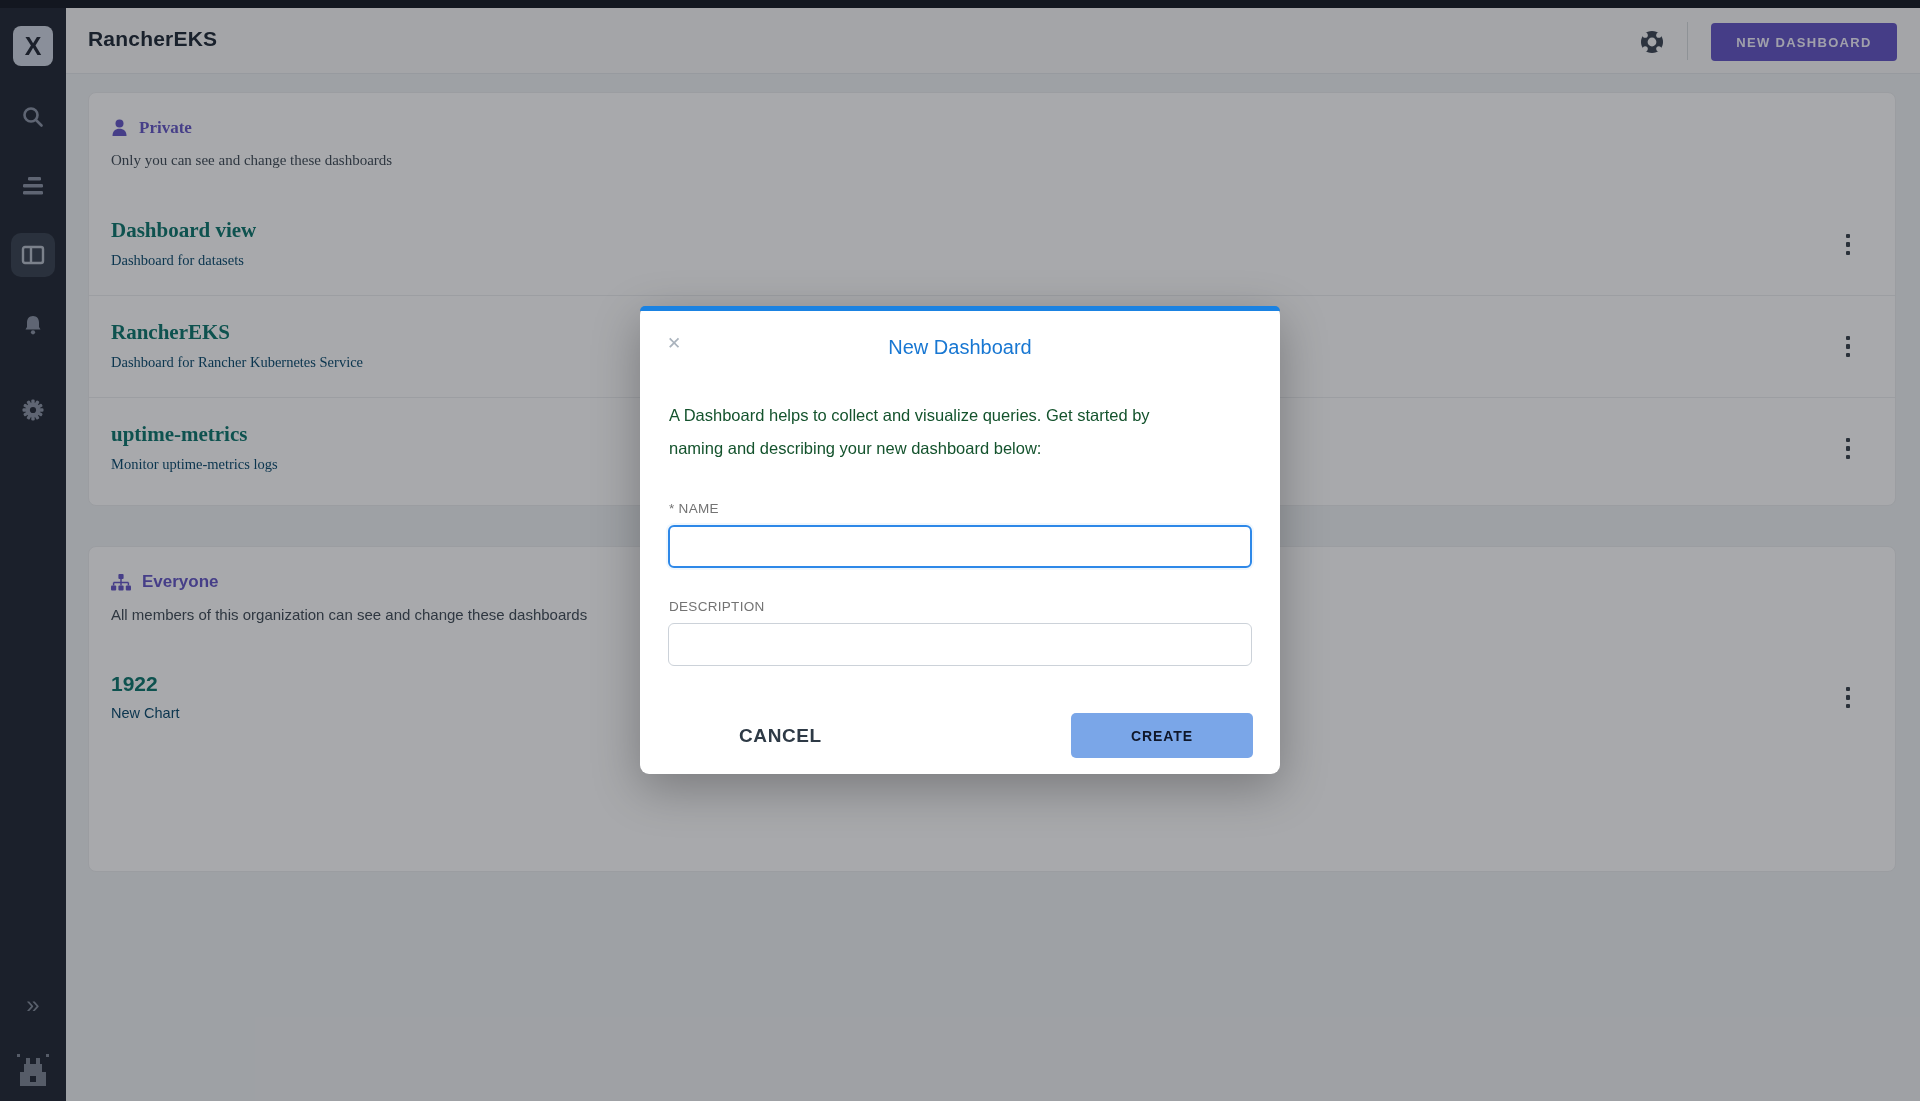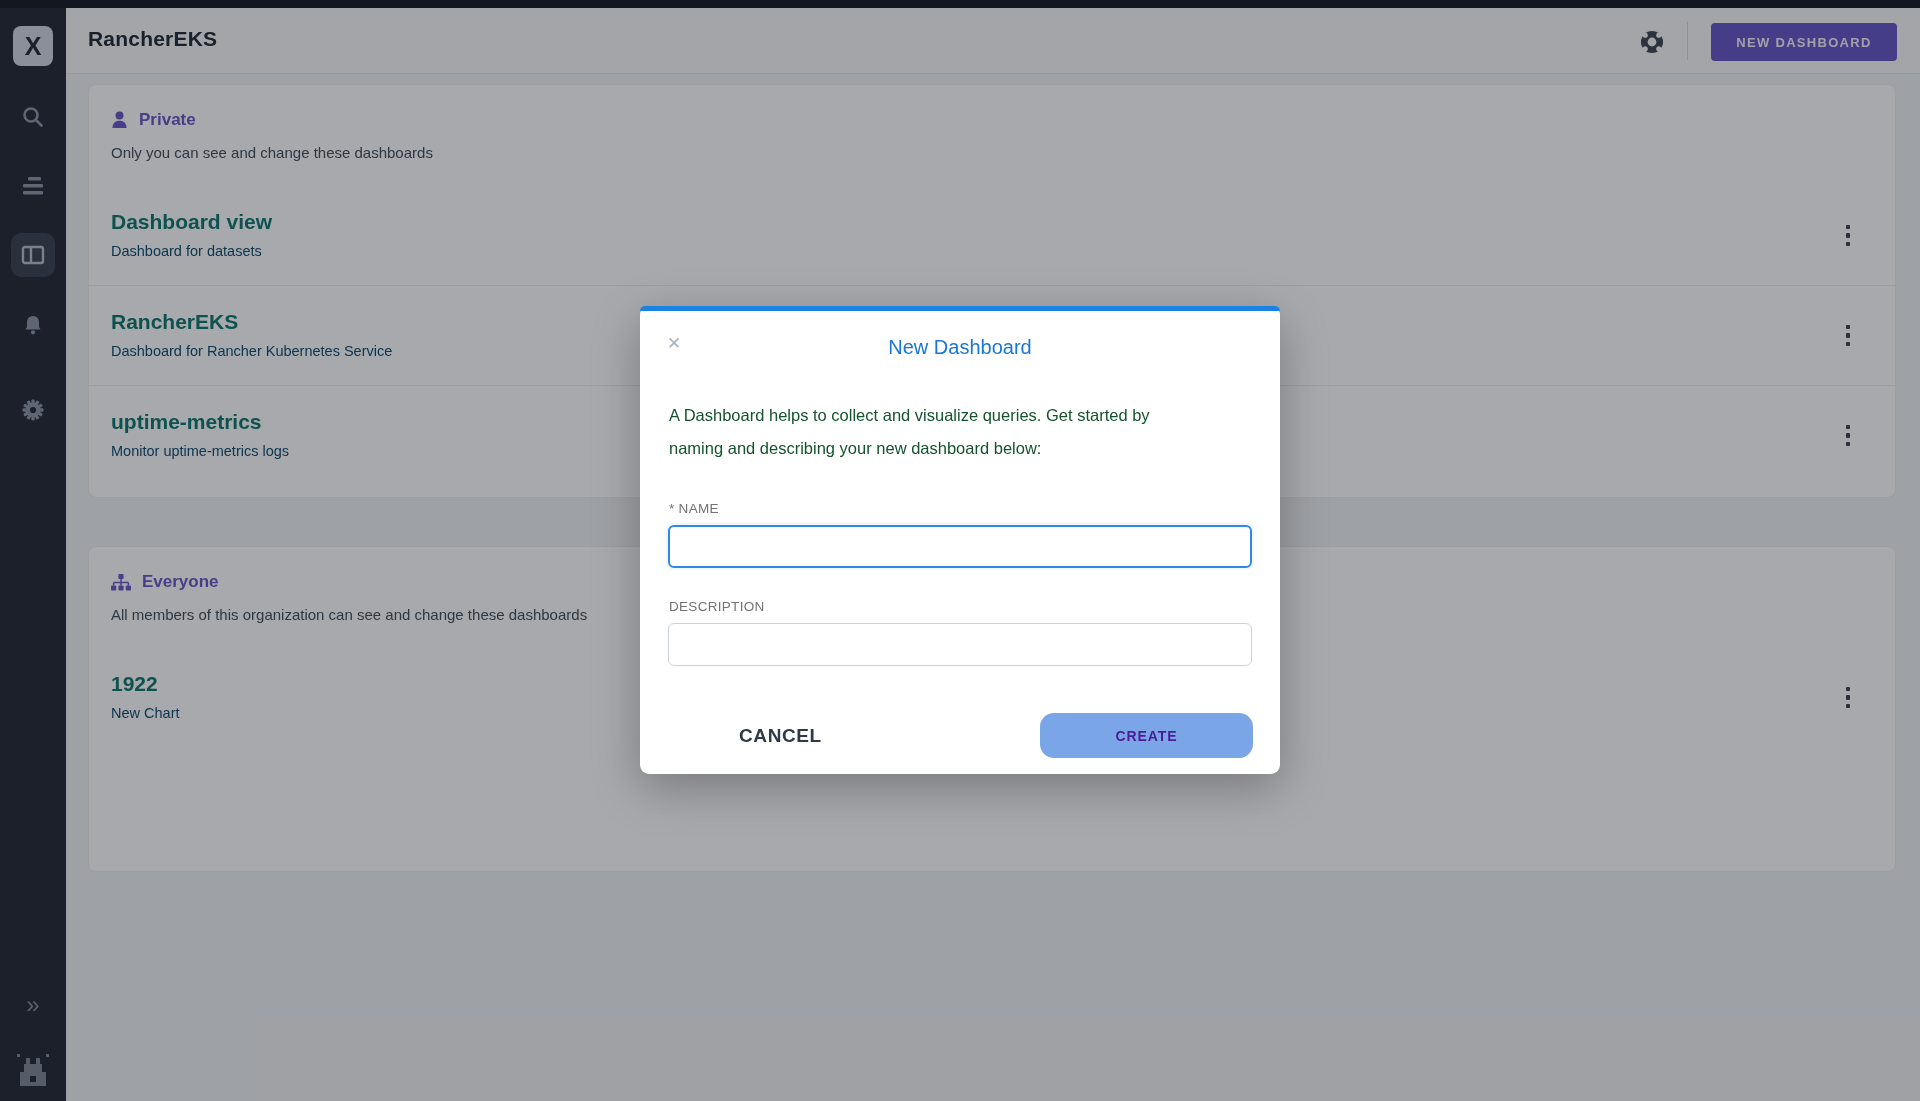--- a/index.html
+++ b/index.html
@@ -49,21 +49,21 @@
     color: #eeedfa; font-family: "Liberation Sans", sans-serif;
     font-size: 13px; font-weight: 600; letter-spacing: 1.3px; text-align: center;
   }
 
   
   .content { position: absolute; left: 66px; top: 74px; width: 1854px; height: 1027px; background: #eceef1; }
   .card {
     position: absolute; left: 22px; width: 1808px;
     background: #fafbfc; border: 1px solid #e6e9ec; border-radius: 8px;
   }
-  .card-private { top: 10px; height: 414px; }
+  .card-private { top: 18px; height: 414px; font-family: Liberation Serif, serif; }
   .card-everyone { top: 472px; height: 326px; }
   .sec-head { padding: 25px 22px 0; }
   .sec-title-row { display: flex; align-items: center; gap: 11px; }
   .sec-title { font-size: 17px; font-weight: 700; color: var(--accent); }
   .sec-sub { margin-top: 14px; font-size: 15px; color: #414c58; }
   .rows { margin-top: 25px; }
   .row { position: relative; padding: 24px 22px 26px; cursor: pointer; }
   .row + .row { border-top: 1px solid #e8eaed; }
   .row-title { font-size: 21px; font-weight: 700; color: #0f766e; }
   .row-sub { margin-top: 9px; font-size: 14.5px; color: #0c4a6e; }
@@ -101,22 +101,22 @@
   .modal-footer {
     position: absolute; left: 28px; right: 27px; bottom: 16px; height: 45px;
     display: flex; align-items: center; justify-content: space-between; padding-left: 71px;
   }
   .cancel-btn {
     background: none; border: none; cursor: pointer;
     font-family: "Liberation Sans", sans-serif;
     font-size: 19px; font-weight: 700; color: #2e3a46; letter-spacing: 0.6px;
   }
   .create-btn {
-    width: 213px; height: 45px; border: none; border-radius: 14px; cursor: pointer;
-    background: var(--create-blue); color: #4c1d95;
+    width: 182px; height: 45px; border: none; border-radius: 5px; cursor: pointer;
+    background: var(--create-blue); color: #0f172a;
     font-family: "Liberation Sans", sans-serif;
     font-size: 14px; font-weight: 700; letter-spacing: 0.9px;
   }
 </style>
 </head>
 <body>
 
 <div class="stage">
 
   <div class="top-strip"></div>

